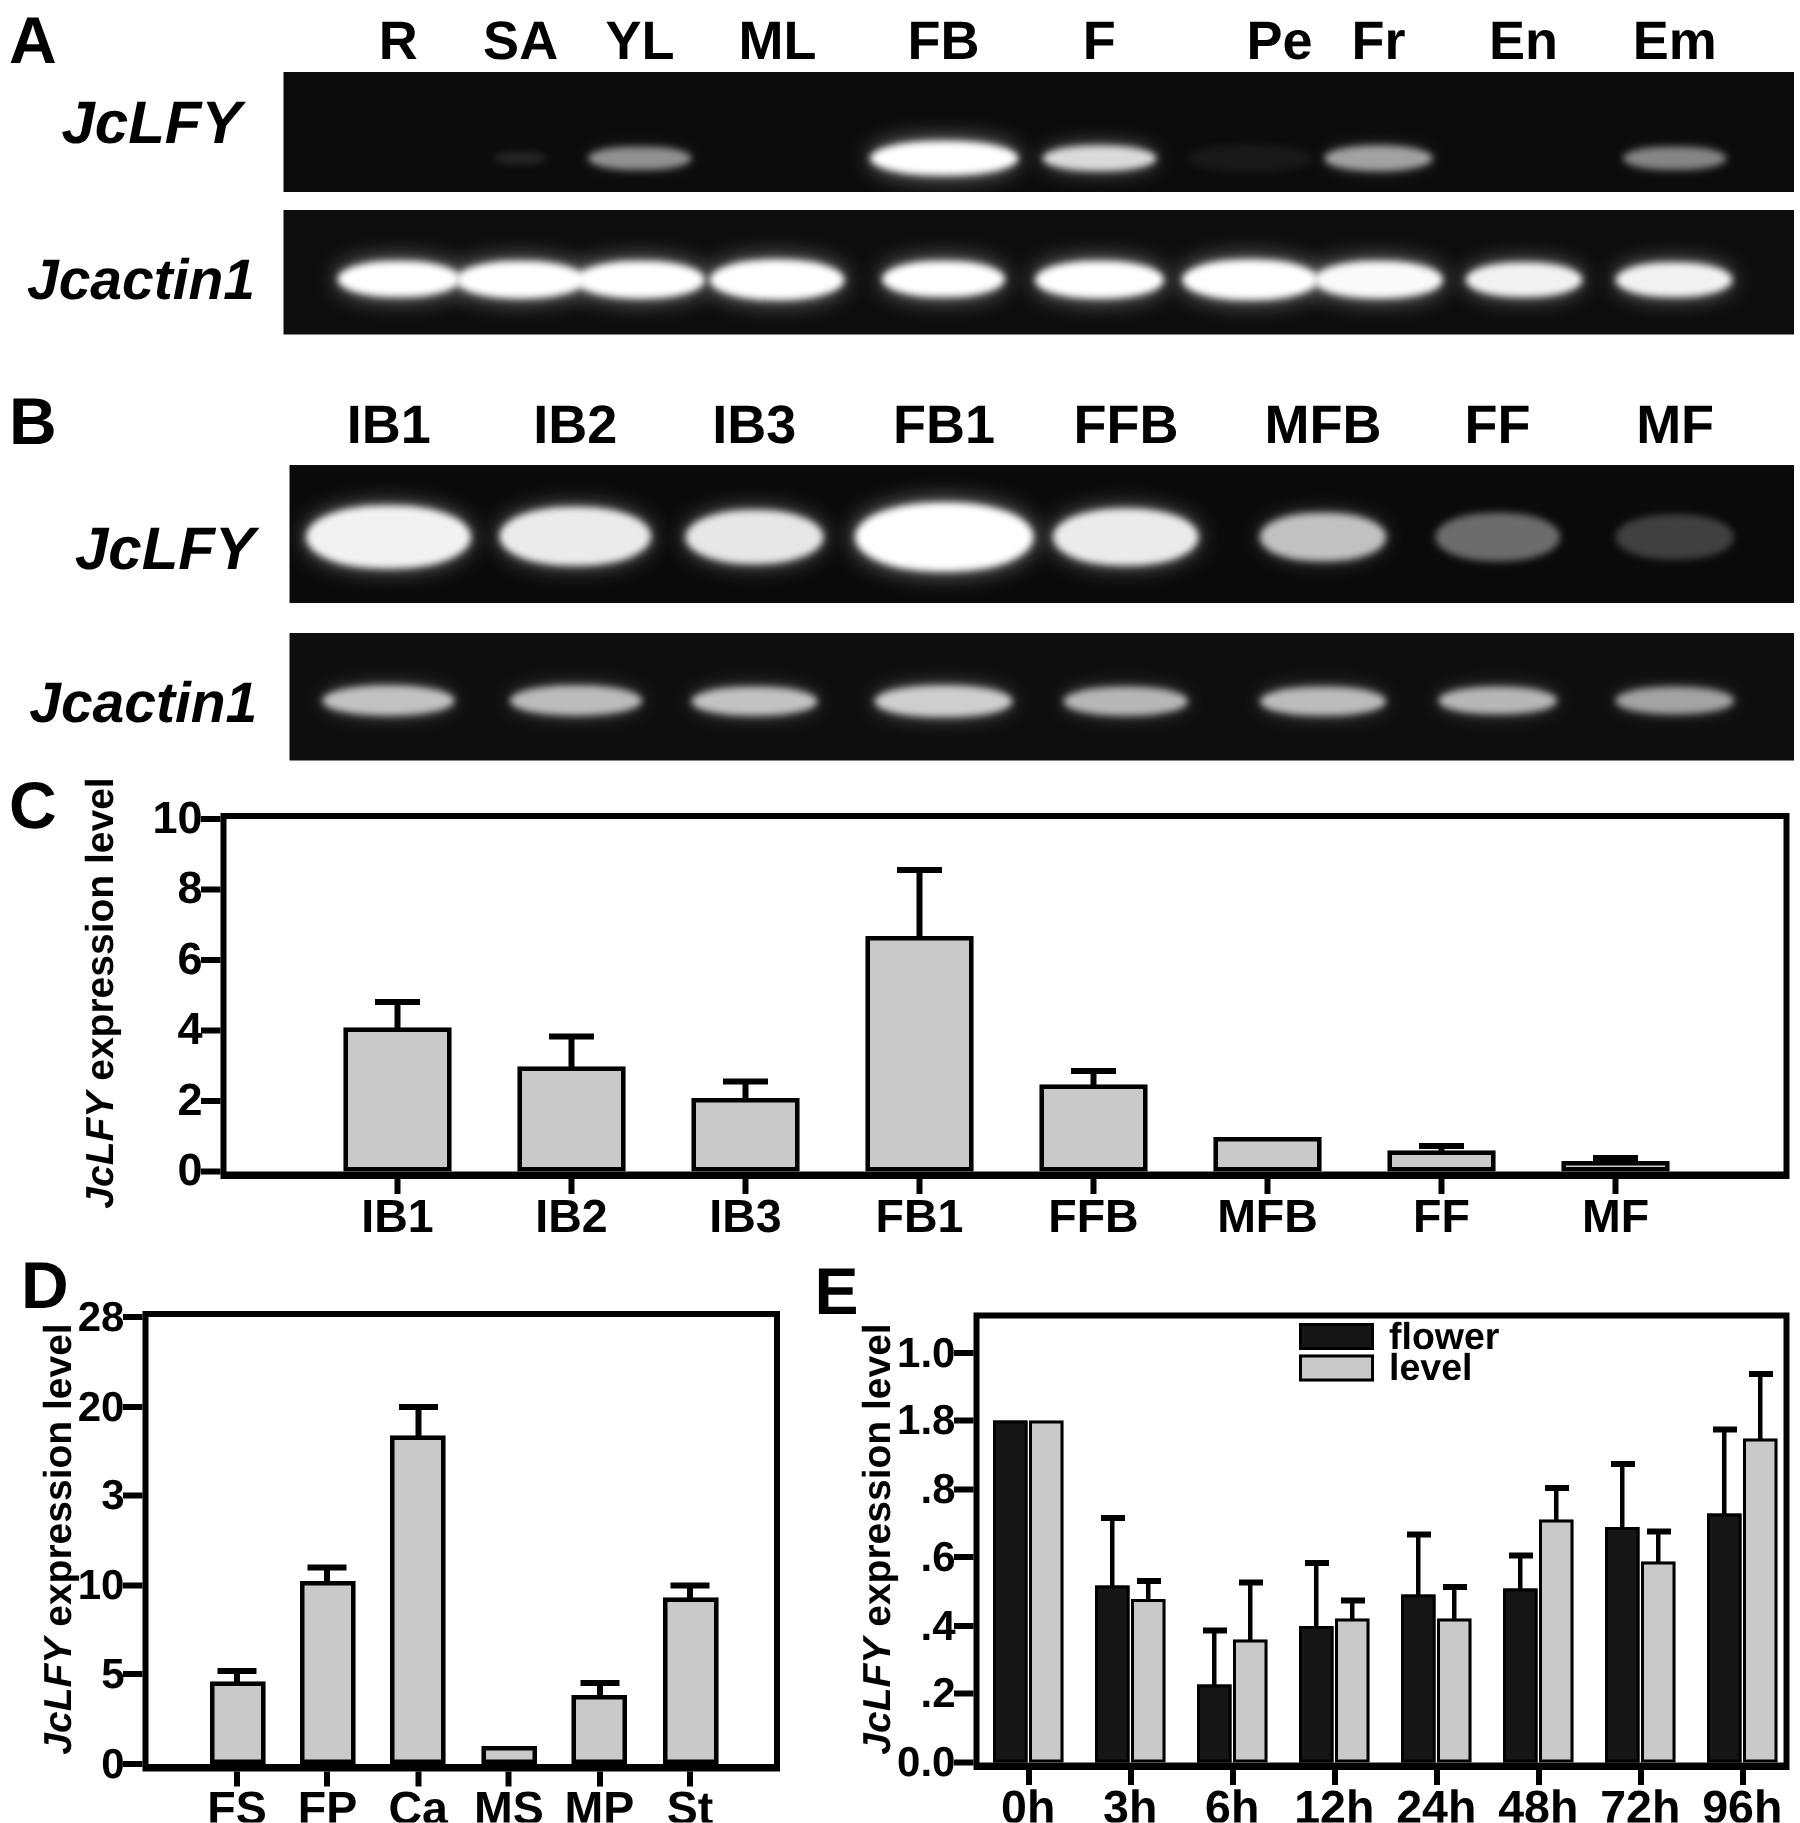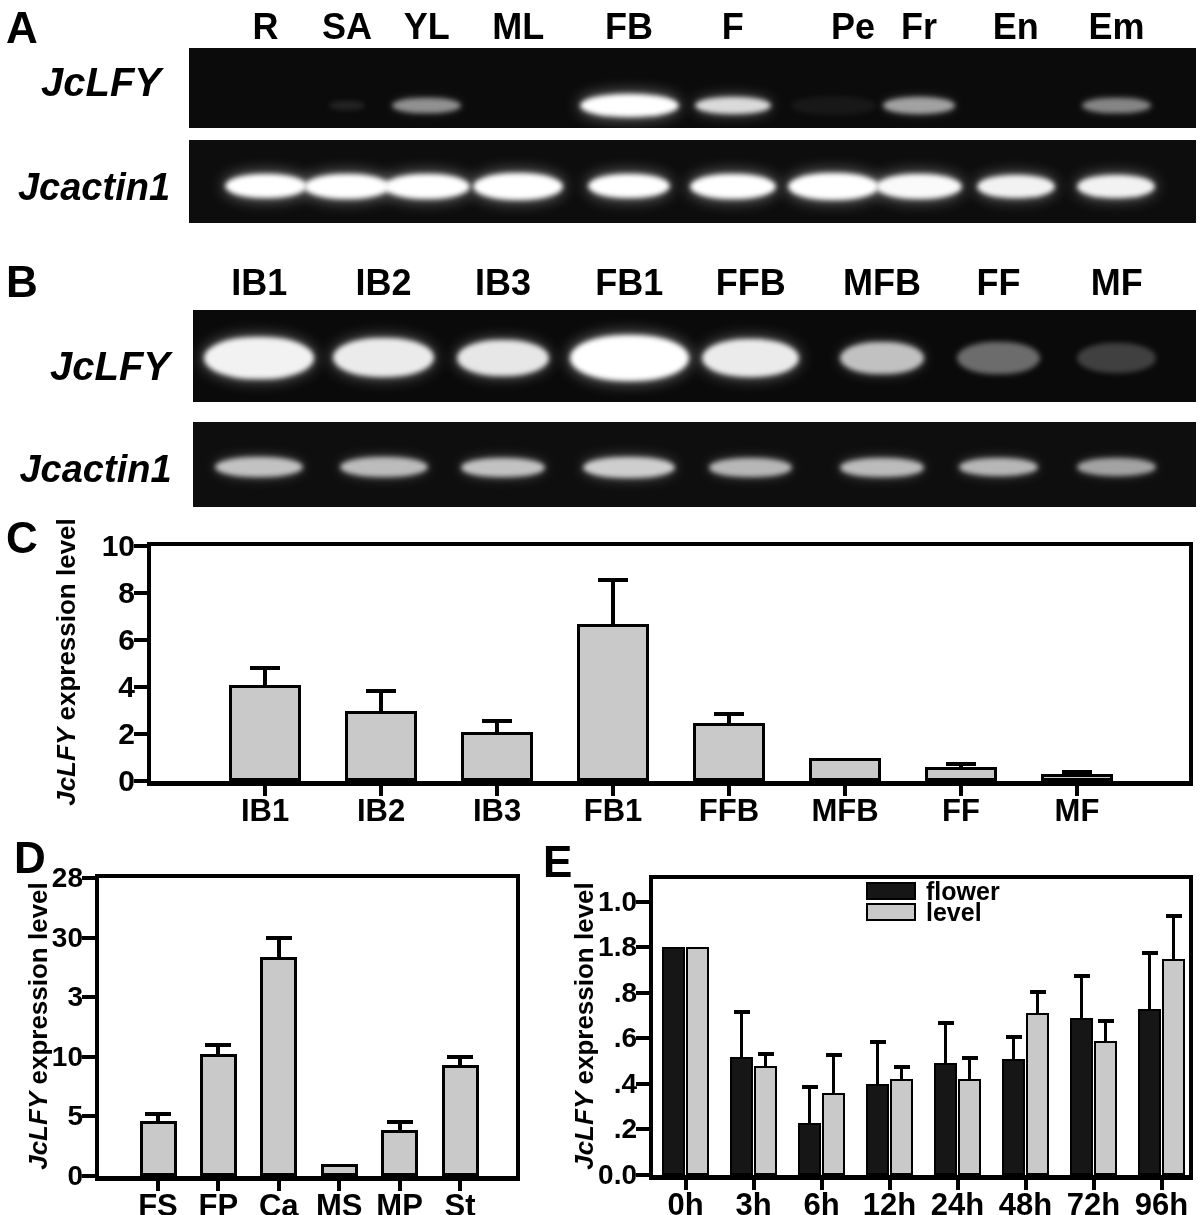--- a/index.html
+++ b/index.html
@@ -160,21 +160,21 @@
 <div class="plot plot-d" style="left:95px;top:874px;width:417px;height:298px">
     <div class="ytick" style="left: -17px; top: 296px;"></div>
     <div class="ytick-label" style="left: -96px; top: 282px;">0</div>
     <div class="ytick" style="left: -17px; top: 236.4px;"></div>
     <div class="ytick-label" style="left: -96px; top: 222.4px;">5</div>
     <div class="ytick" style="left: -17px; top: 176.8px;"></div>
     <div class="ytick-label" style="left: -96px; top: 162.8px;">10</div>
     <div class="ytick" style="left: -17px; top: 117.2px;"></div>
     <div class="ytick-label" style="left: -96px; top: 103.2px;">3</div>
     <div class="ytick" style="left: -17px; top: 57.6px;"></div>
-    <div class="ytick-label" style="left: -96px; top: 43.6px;">30</div>
+    <div class="ytick-label" style="left: -96px; top: 43.6px;">20</div>
     <div class="ytick" style="left: -17px; top: -2px;"></div>
     <div class="ytick-label" style="left: -96px; top: -16px;">28</div>
     <div class="bar" style="left: 40.5px; bottom: 0px; width: 37px; height: 54.832px; background: rgb(201, 201, 201); border-width: 3px;"></div>
     <div class="estem" style="left: 57px; bottom: 53.832px; width: 4px; height: 8.344px;"></div>
     <div class="ecap" style="left: 46px; bottom: 60.176px; width: 26px; height: 4px;"></div>
     <div class="xtick" style="left: 57px; top: 303px;"></div>
     <div class="xlabel" style="left: 4px; top: 311px;">FS</div>
     <div class="bar" style="left: 100.9px; bottom: 0px; width: 37px; height: 122.18px; background: rgb(201, 201, 201); border-width: 3px;"></div>
     <div class="estem" style="left: 117.4px; bottom: 121.18px; width: 4px; height: 10.132px;"></div>
     <div class="ecap" style="left: 106.4px; bottom: 129.312px; width: 26px; height: 4px;"></div>

